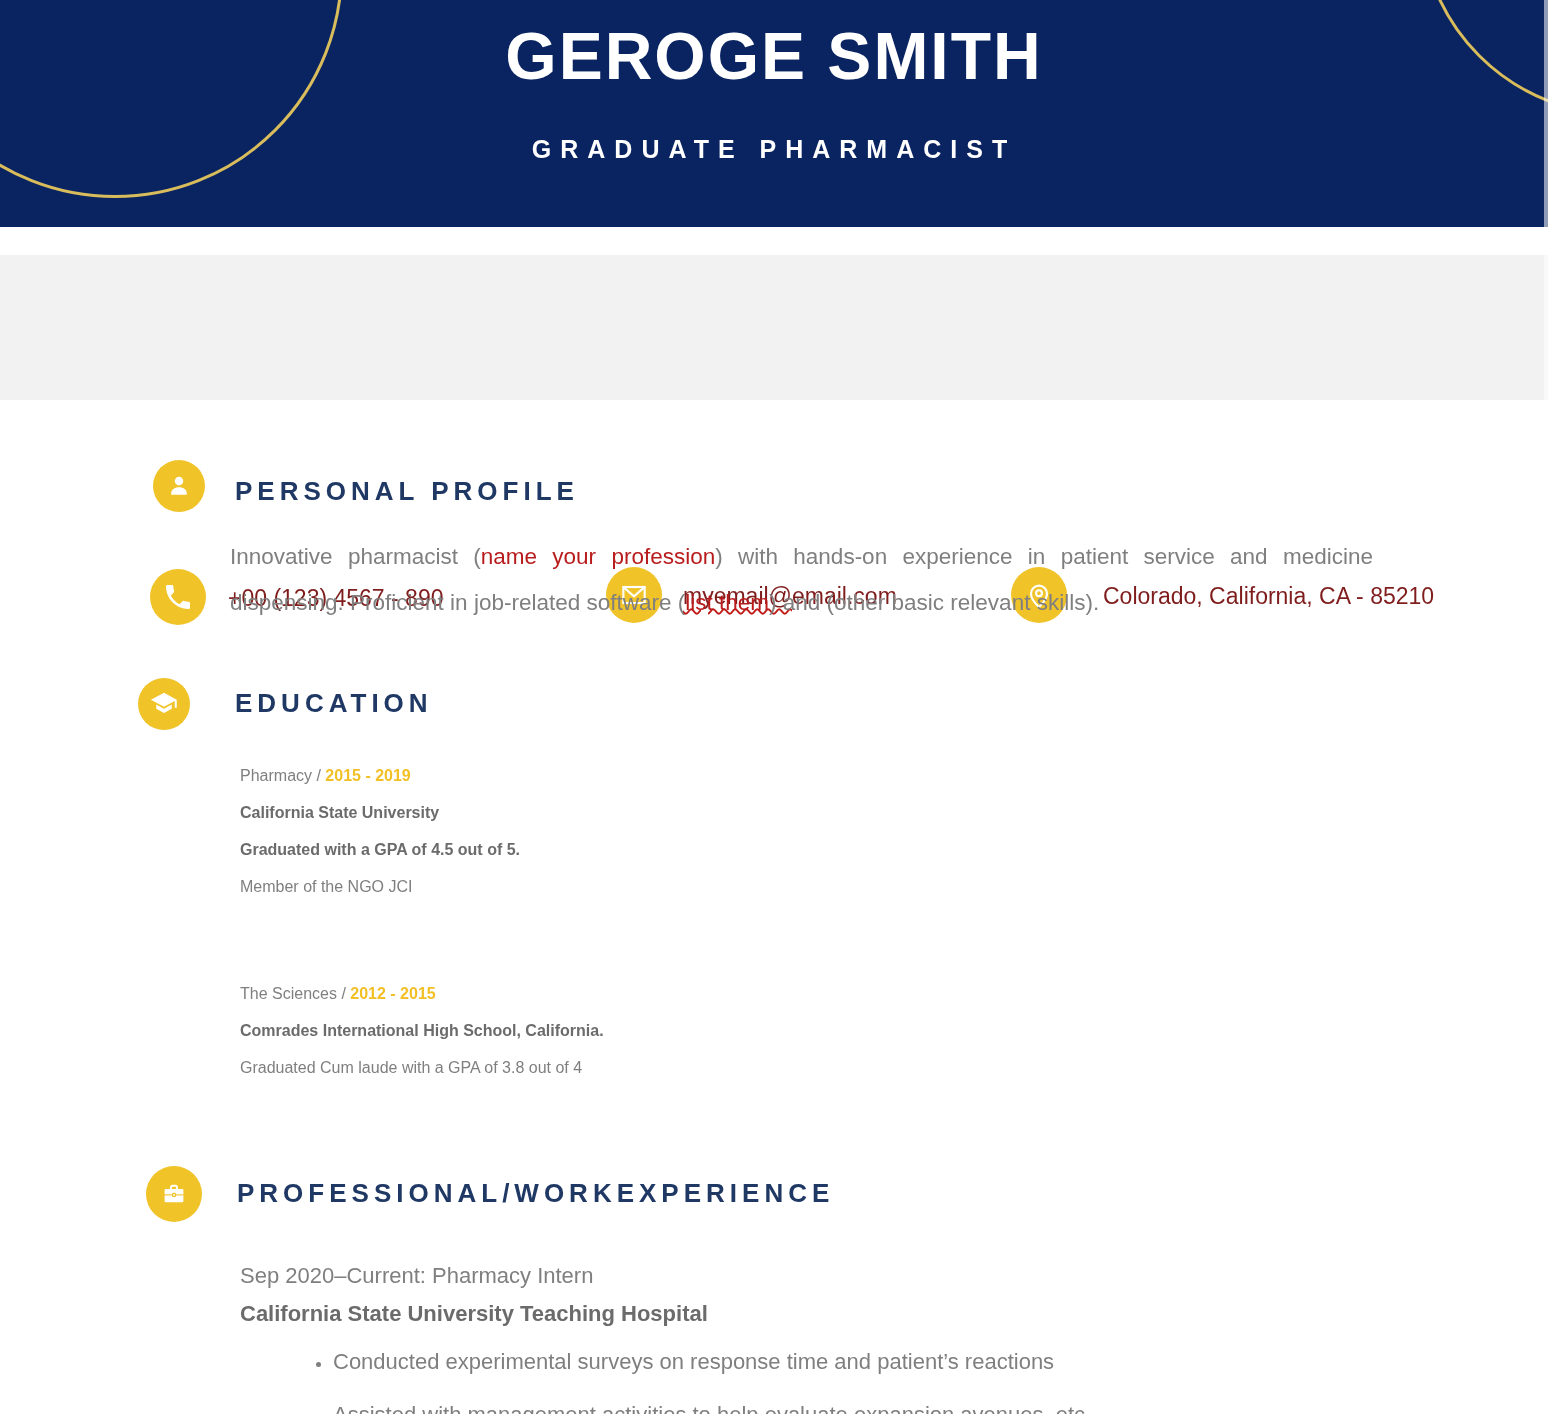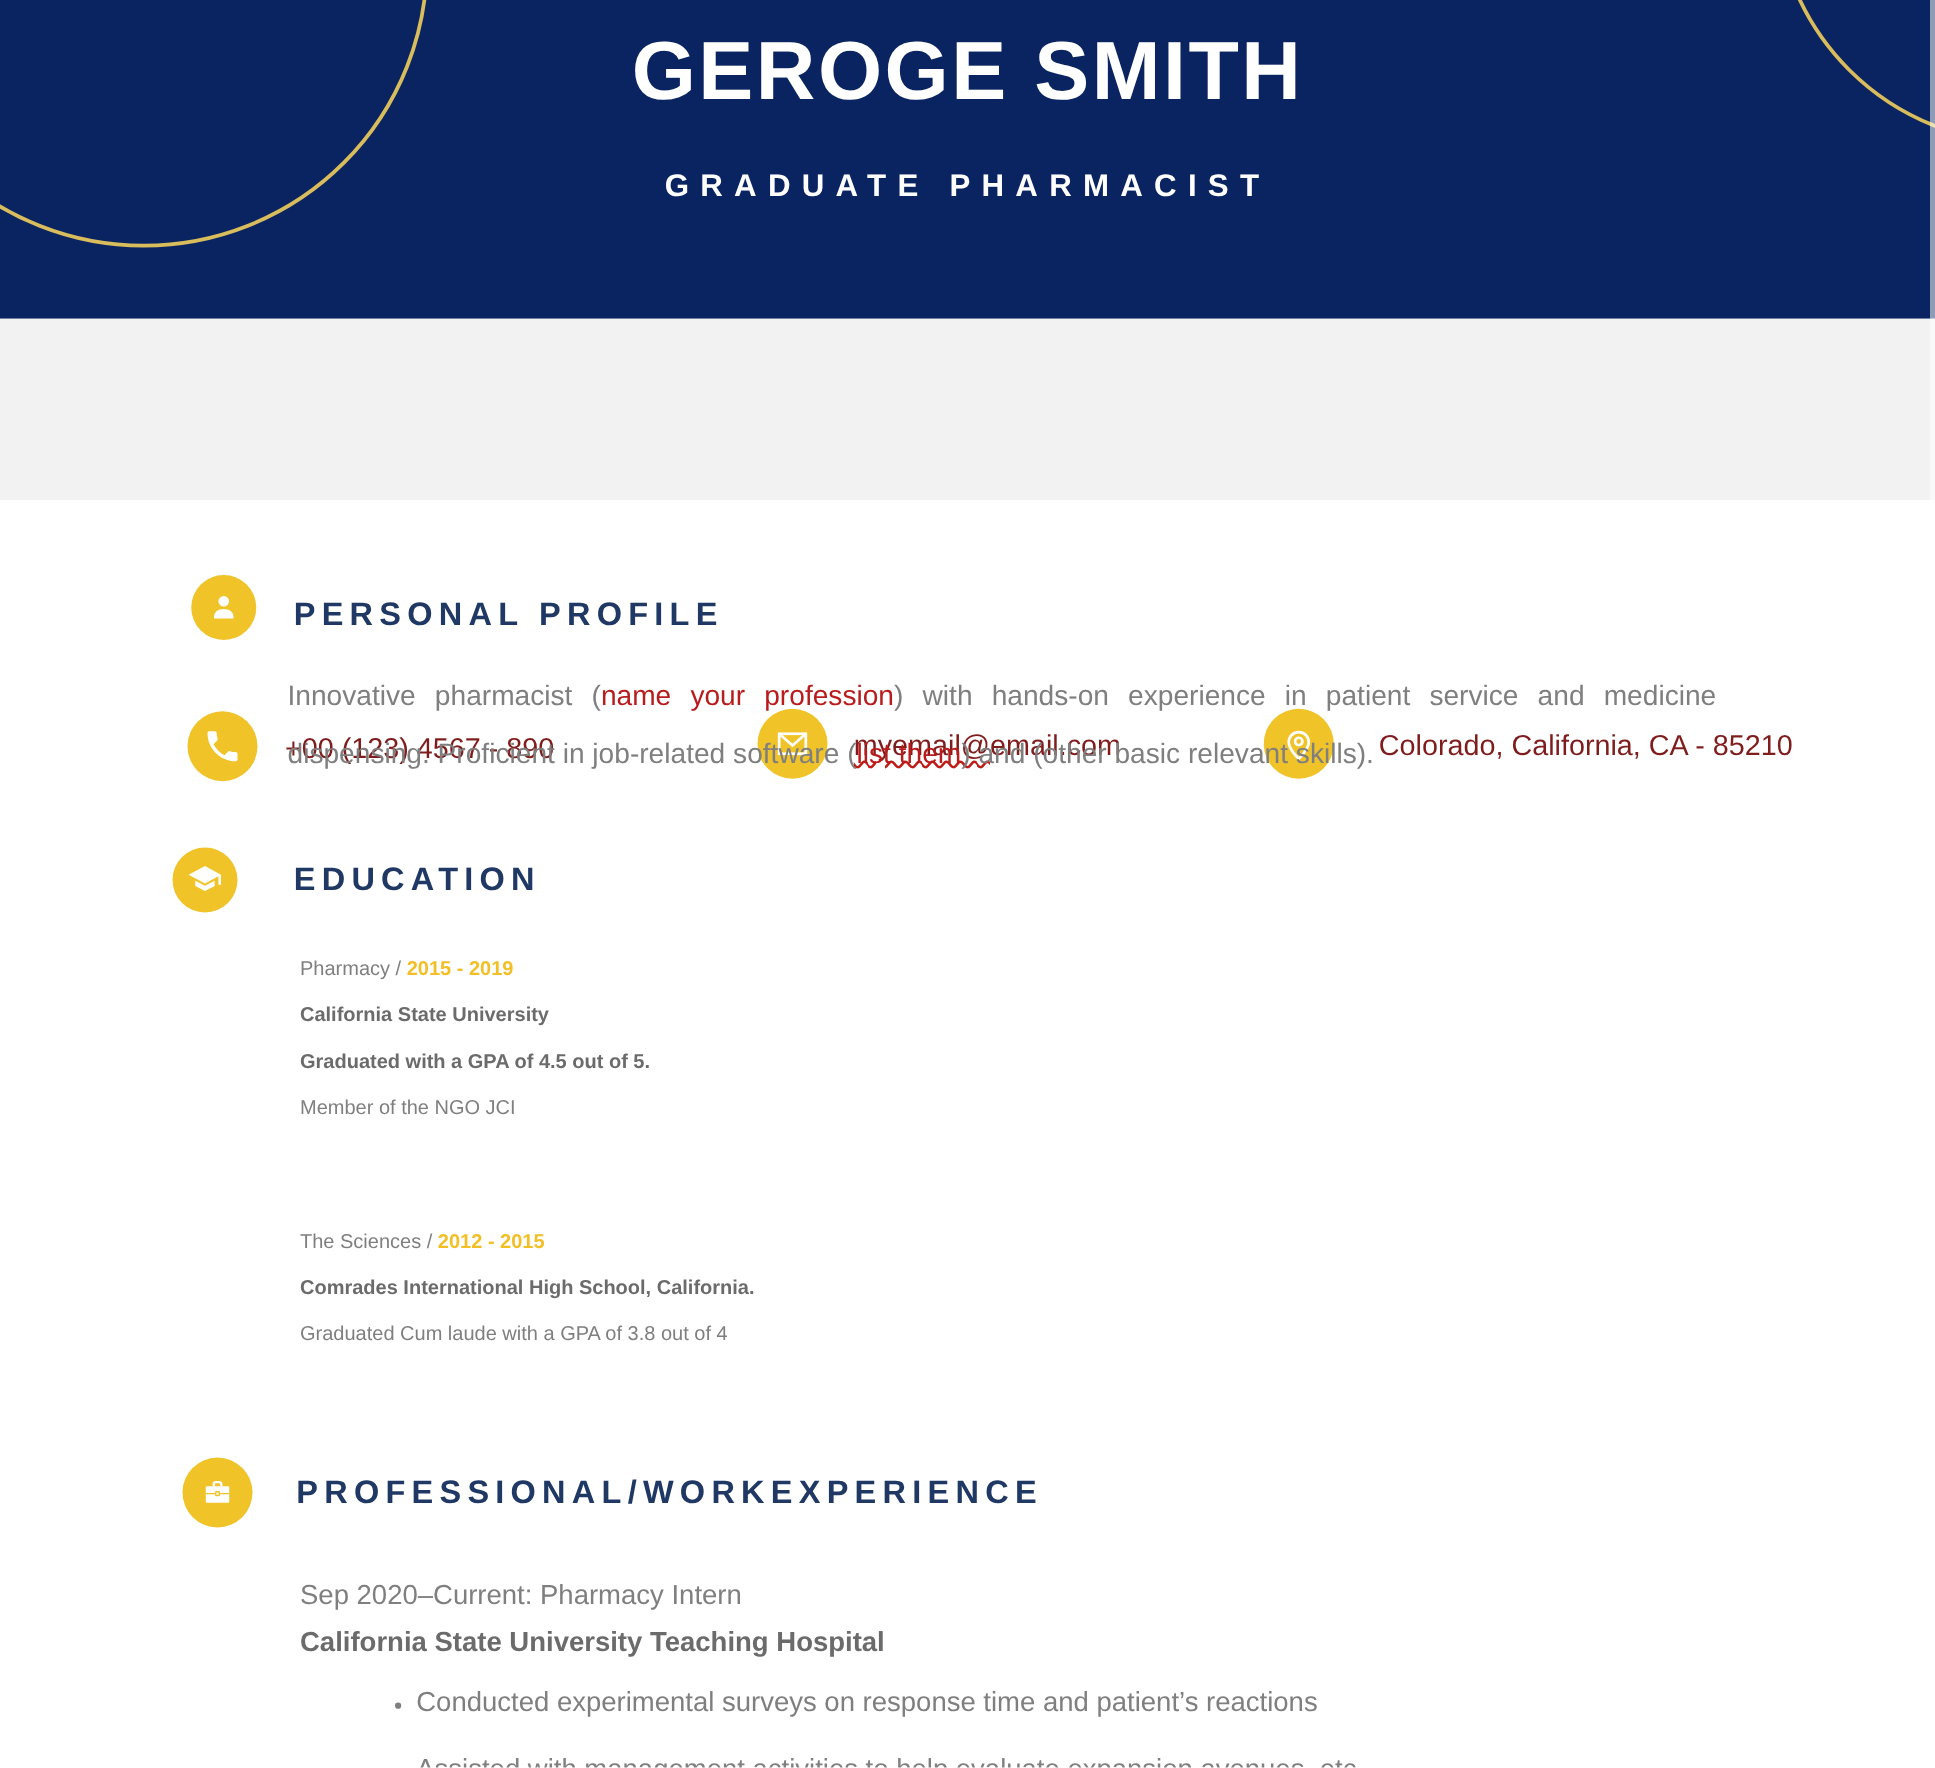--- a/index.html
+++ b/index.html
@@ -3,21 +3,21 @@
 <meta charset="utf-8">
 <style>
   html,body{margin:0;padding:0;}
   body{
     width:1548px;height:1414px;position:relative;overflow:hidden;
     background:#ffffff;font-family:"Liberation Sans", sans-serif;
   }
   .page{position:absolute;inset:0;}
 
   
-  .hero{position:absolute;left:0;top:0;width:1548px;height:255px;background:#0a2461;overflow:hidden;}
+  .hero{position:absolute;left:0;top:0;width:1548px;height:227px;background:#0a2461;overflow:hidden;}
   .curve{position:absolute;border:3px solid #d9bd5c;border-radius:50%;}
   .curve-left{left:-113px;top:-258px;width:450px;height:450px;}
   .curve-right{left:1419px;top:-288px;width:398px;height:398px;}
   .hero h1{
     position:absolute;left:0;top:23px;width:100%;margin:0;text-align:center;
     color:#ffffff;font-size:66px;font-weight:bold;letter-spacing:2px;line-height:1;
   }
   .hero .subtitle{
     position:absolute;left:0;top:136px;width:100%;text-align:center;
     color:#ffffff;font-size:25px;font-weight:bold;letter-spacing:9px;line-height:1.1;

